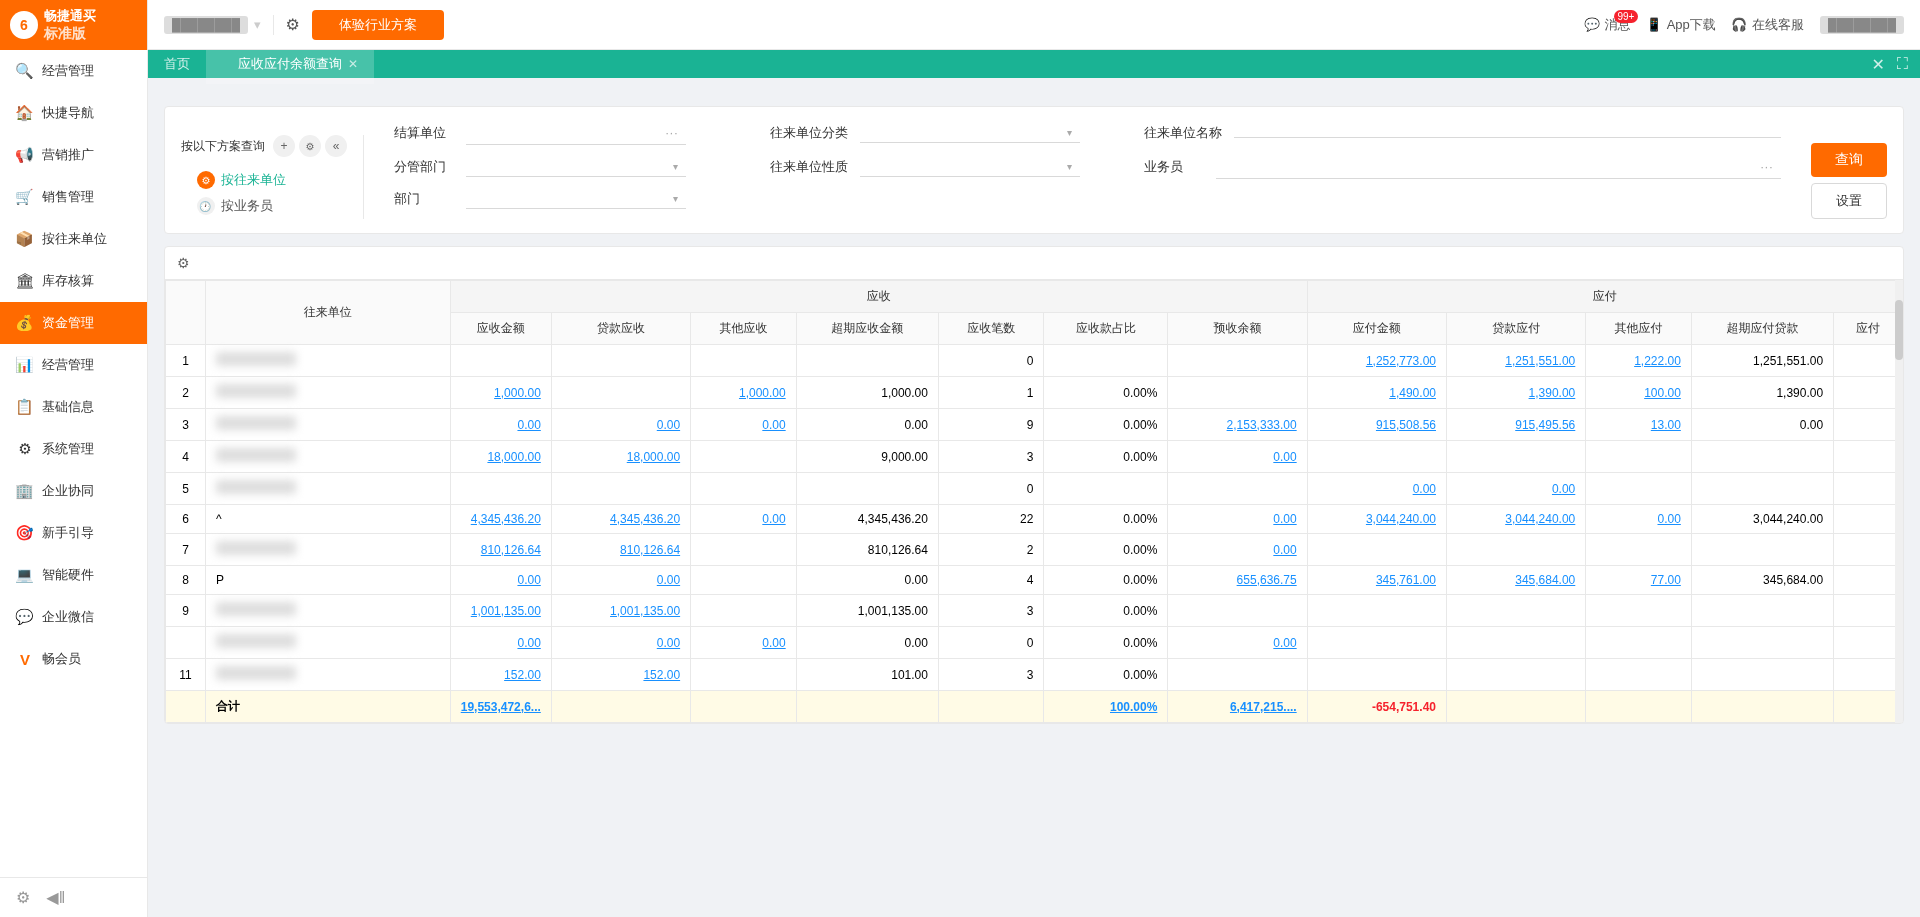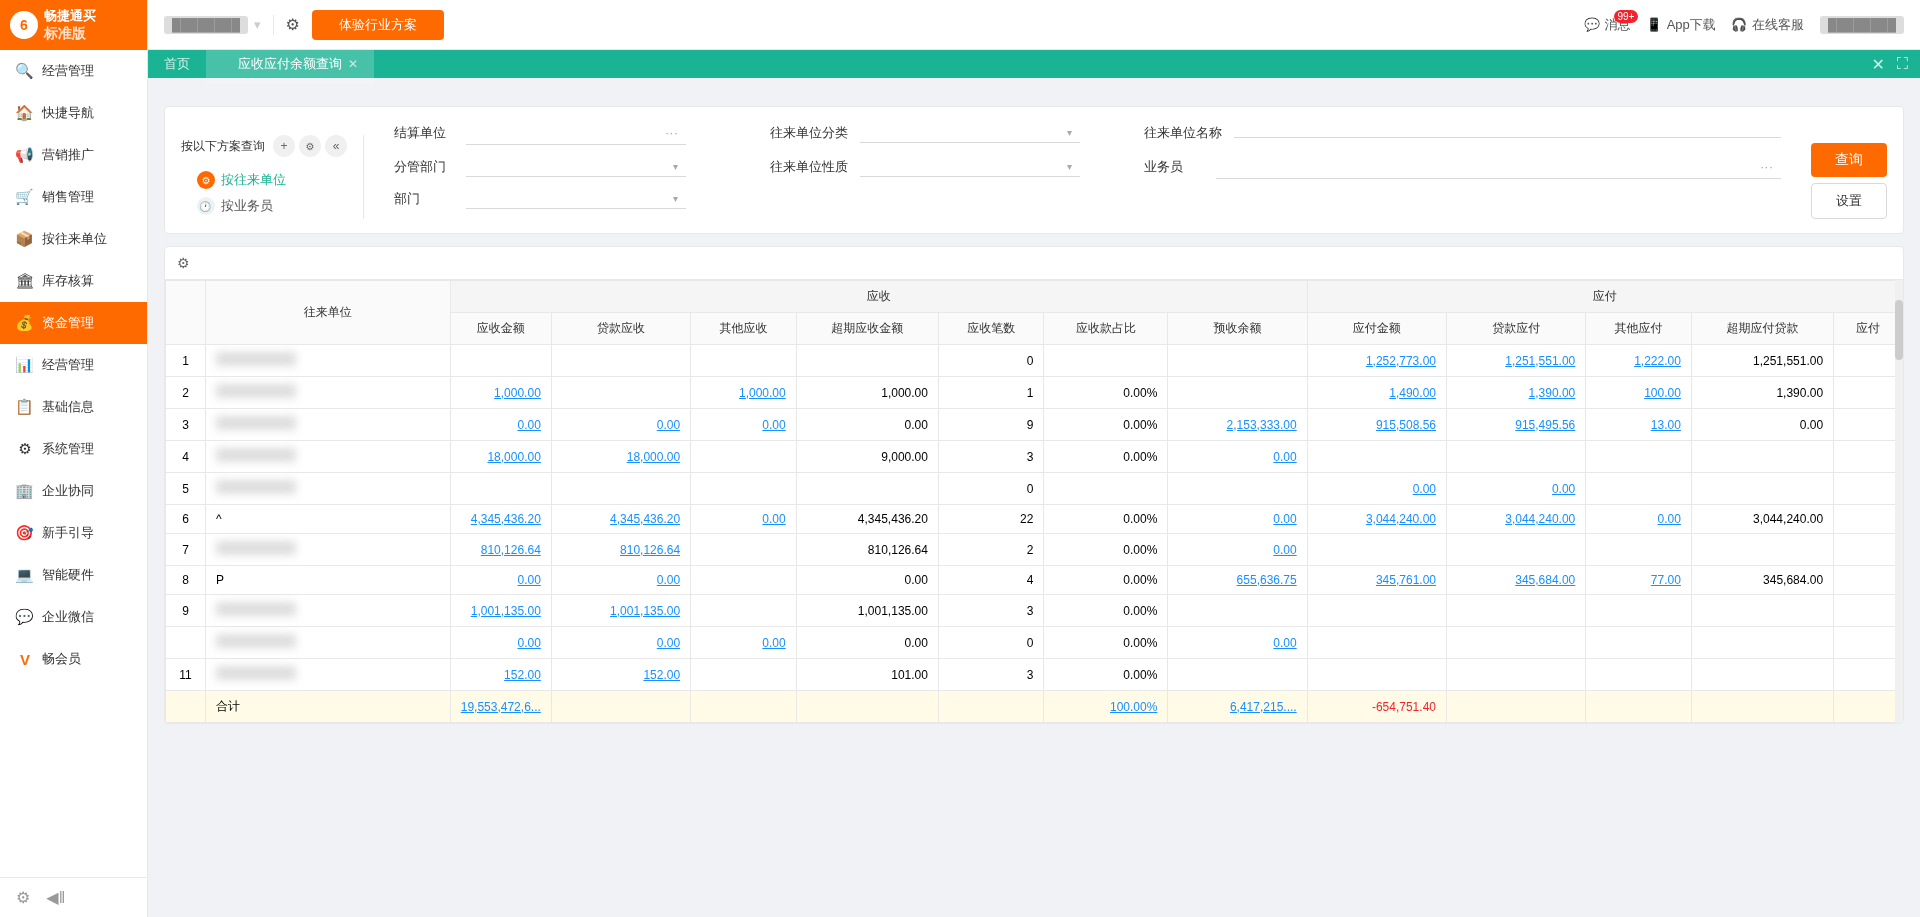--- a/index.html
+++ b/index.html
@@ -155,21 +155,21 @@
     }
     th, td {
       border: 1px solid #e8e8e8; padding: 7px 10px; text-align: right; font-size: 12px;
       white-space: nowrap;
     }
     th { background: #fafafa; color: #333; font-weight: 500; text-align: center; }
     td:nth-child(2) { text-align: left; }
     th:nth-child(1), td:nth-child(1) { text-align: center; width: 40px; }
     .th-group { background: #f5f5f5; text-align: center; }
     .link-val { color: #1890ff; text-decoration: underline; cursor: pointer; }
-    .footer-row td { background: #fffbe6; font-weight: 400; }
+    .footer-row td { background: #fffbe6; font-weight: 700; }
     .footer-row td:nth-child(2) { text-align: left; }
     .blurred { filter: blur(4px); user-select: none; color: transparent; background: #ddd; border-radius: 2px; display: inline-block; width: 80px; height: 14px; }
     .scrollbar-track {
       position: absolute; right: 0; top: 0; bottom: 0; width: 8px; background: #f0f0f0;
     }
     .scrollbar-thumb {
       width: 8px; height: 60px; background: #ccc; border-radius: 4px; position: absolute; top: 20px;
     }
     .table-wrapper { position: relative; overflow-x: auto; }
   </style>

